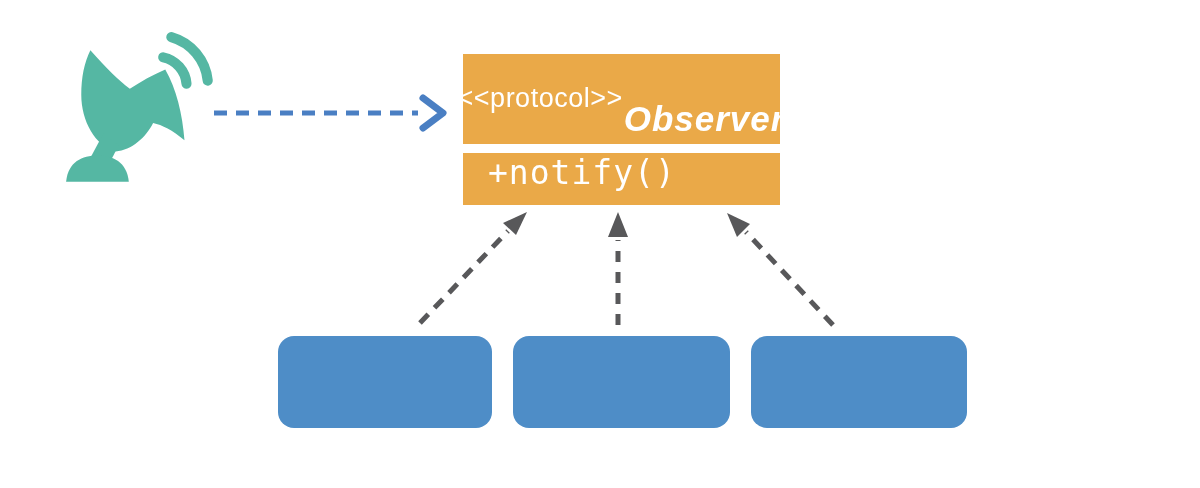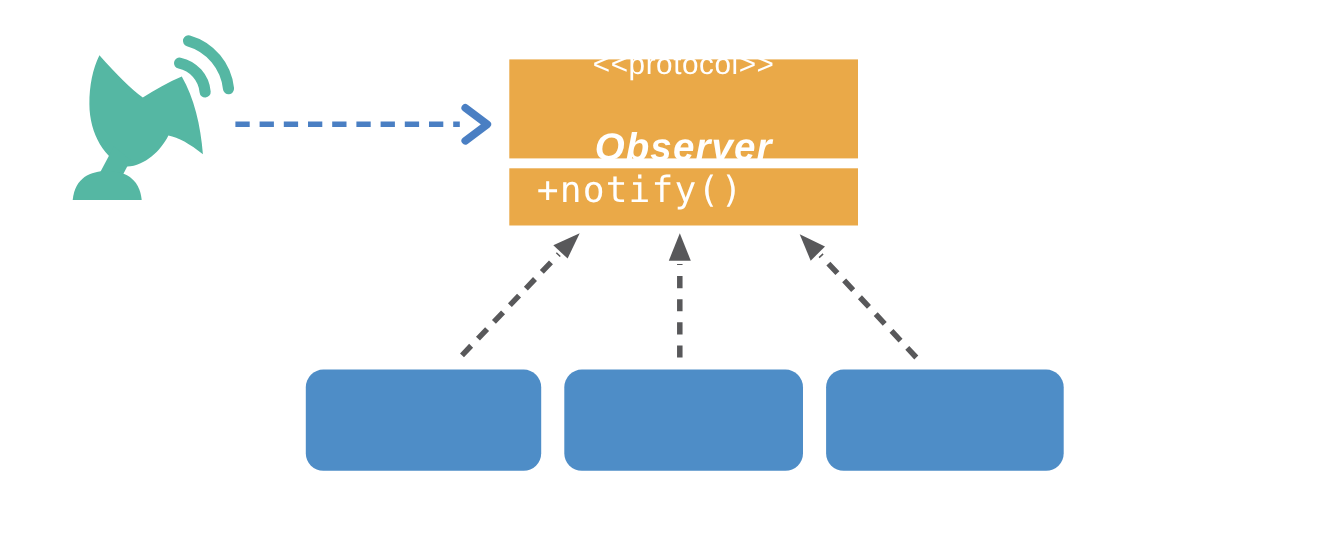--- a/index.html
+++ b/index.html
@@ -27,21 +27,21 @@
   }
   .observer-box {
     position: absolute;
     left: 463px; top: 54px;
     width: 317px;
   }
   .observer-header {
     height: 90px;
     background: #eaa948;
     display: flex;
-    flex-direction: column;
+    flex-direction: row;
     align-items: center;
     justify-content: center;
     gap: 1px;
   }
   .observer-gap { height: 9px; }
   .observer-methods {
     height: 52px;
     background: #eaa948;
     display: flex;
     align-items: flex-start;

